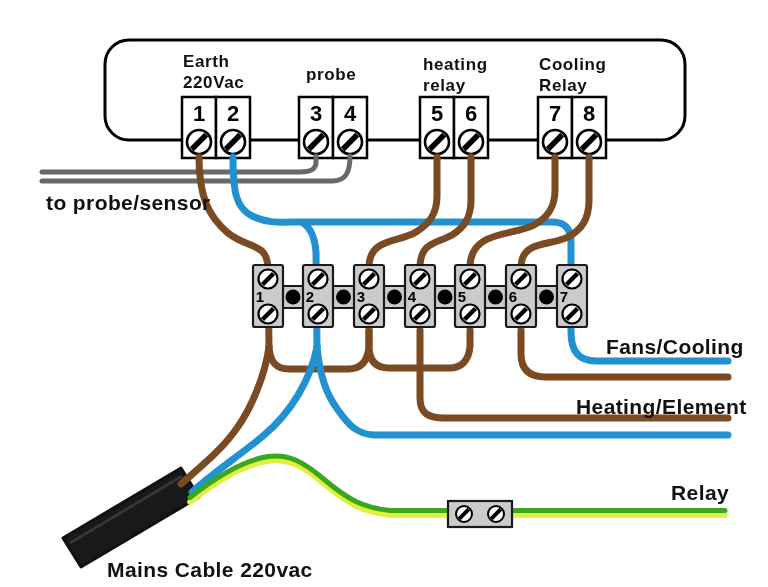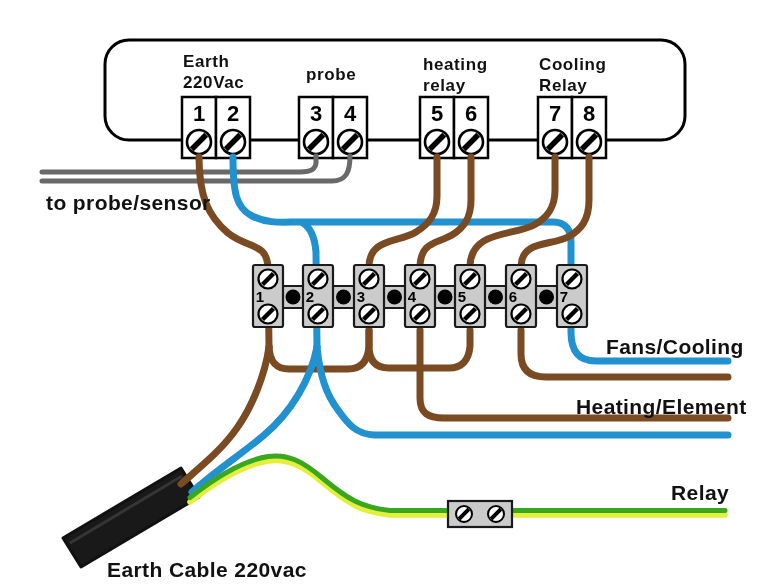--- a/index.html
+++ b/index.html
@@ -184,15 +184,15 @@
 <div class="snum" style="left:353px;">3</div>
 <div class="snum" style="left:404px;">4</div>
 <div class="snum" style="left:454px;">5</div>
 <div class="snum" style="left:505px;">6</div>
 <div class="snum" style="left:556px;">7</div>
 
 <div class="lbl" style="left:46px;top:193px;">to probe/sensor</div>
 <div class="lbl" style="left:606px;top:337px;">Fans/Cooling</div>
 <div class="lbl" style="left:576px;top:397px;text-align:right;">Heating/Element</div>
 <div class="lbl" style="left:671px;top:483px;">Relay</div>
-<div class="lbl" style="left:107px;top:560px;">Earth Cable 220vac</div>
+<div class="lbl" style="left:107px;top:560px;">Mains Cable 220vac</div>
 
 </div>
 
 </body></html>

